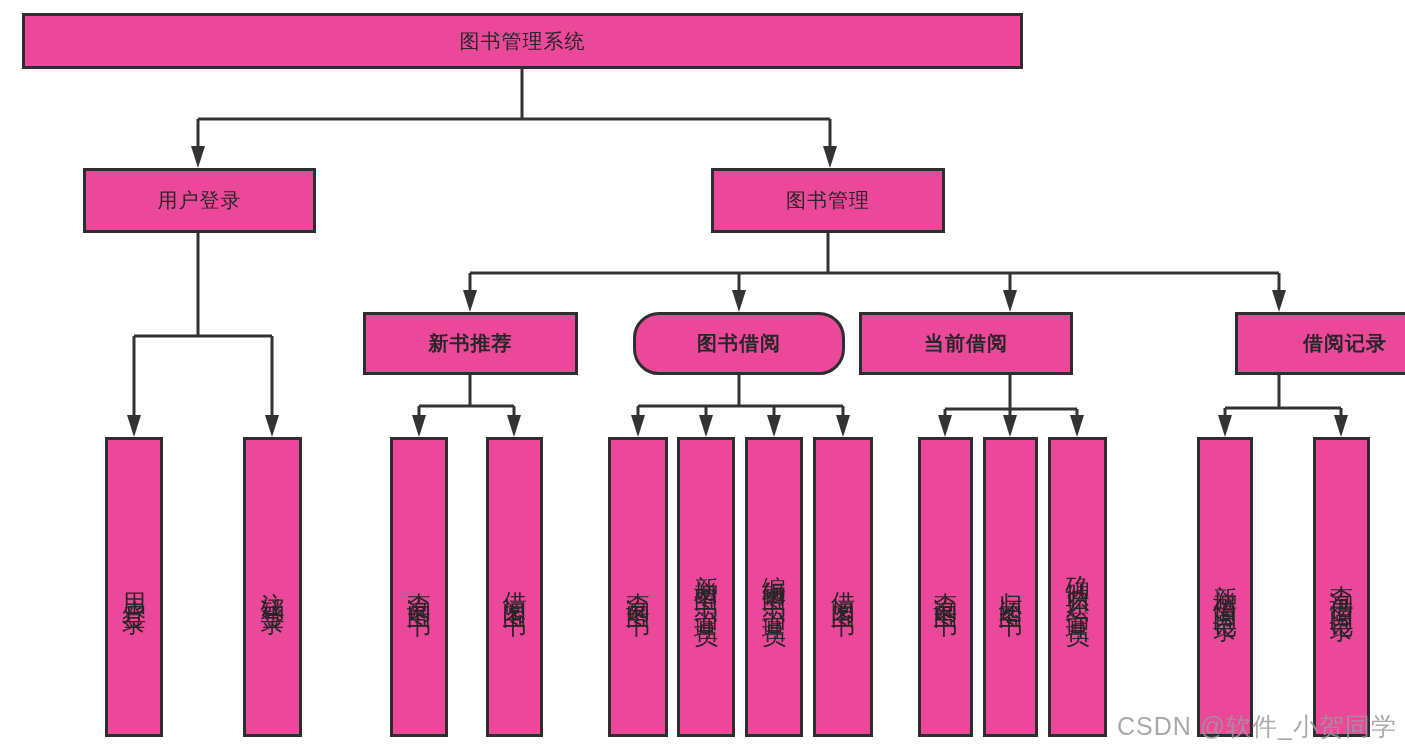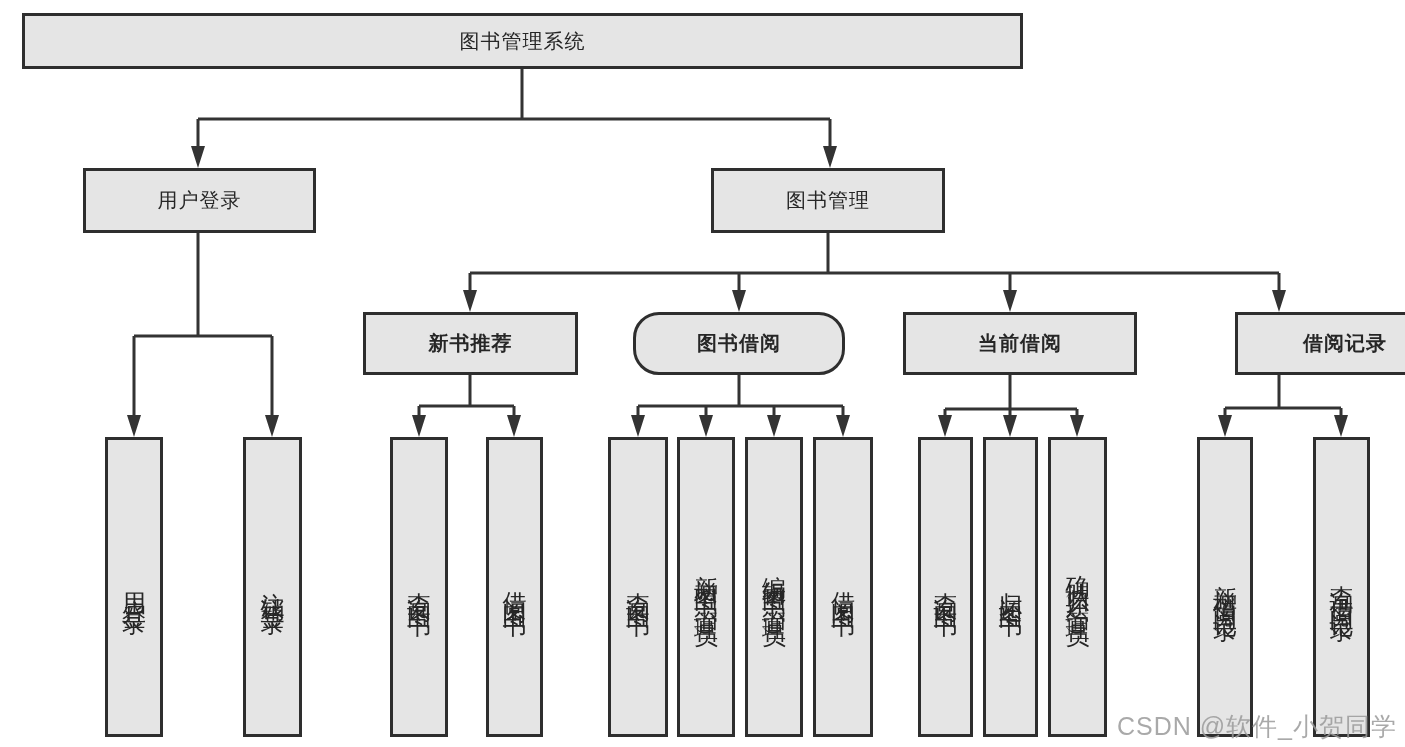--- a/index.html
+++ b/index.html
@@ -19,37 +19,37 @@
     position: absolute;
     left: 0; top: 0;
     width: 1405px;
     height: 747px;
     pointer-events: none;
   }
   .box {
     position: absolute;
     box-sizing: border-box;
     border: 3px solid #2e2e2e;
-    background: #e5e5e5;
+    background: #ec4899;
     color: #262626;
     display: flex;
     align-items: center;
     justify-content: center;
   }
   .hbox {
     font-size: 20px;
     letter-spacing: 1px;
   }
   .root   { left: 22px;  top: 13px;  width: 1001px; height: 56px; }
   .l2a    { left: 83px;  top: 168px; width: 233px;  height: 65px; }
   .l2b    { left: 711px; top: 168px; width: 234px;  height: 65px; text-align: right; }
   .l3     { top: 312px;  height: 63px; font-weight: bold; }
   .l3a    { left: 363px;  width: 215px; }
   .l3b    { left: 633px;  width: 212px; border-radius: 26px; }
-  .l3c    { left: 903px;  width: 234px; }
+  .l3c    { left: 859px;  width: 214px; }
   .l3d    { left: 1235px; width: 220px; }
   .vbox   { top: 437px; height: 300px; }
   .v01 { left: 105px;  width: 58px; }
   .v02 { left: 243px;  width: 59px; }
   .v03 { left: 390px;  width: 58px; }
   .v04 { left: 486px;  width: 57px; }
   .v05 { left: 608px;  width: 60px; }
   .v06 { left: 677px;  width: 58px; }
   .v07 { left: 745px;  width: 58px; }
   .v08 { left: 813px;  width: 60px; }

